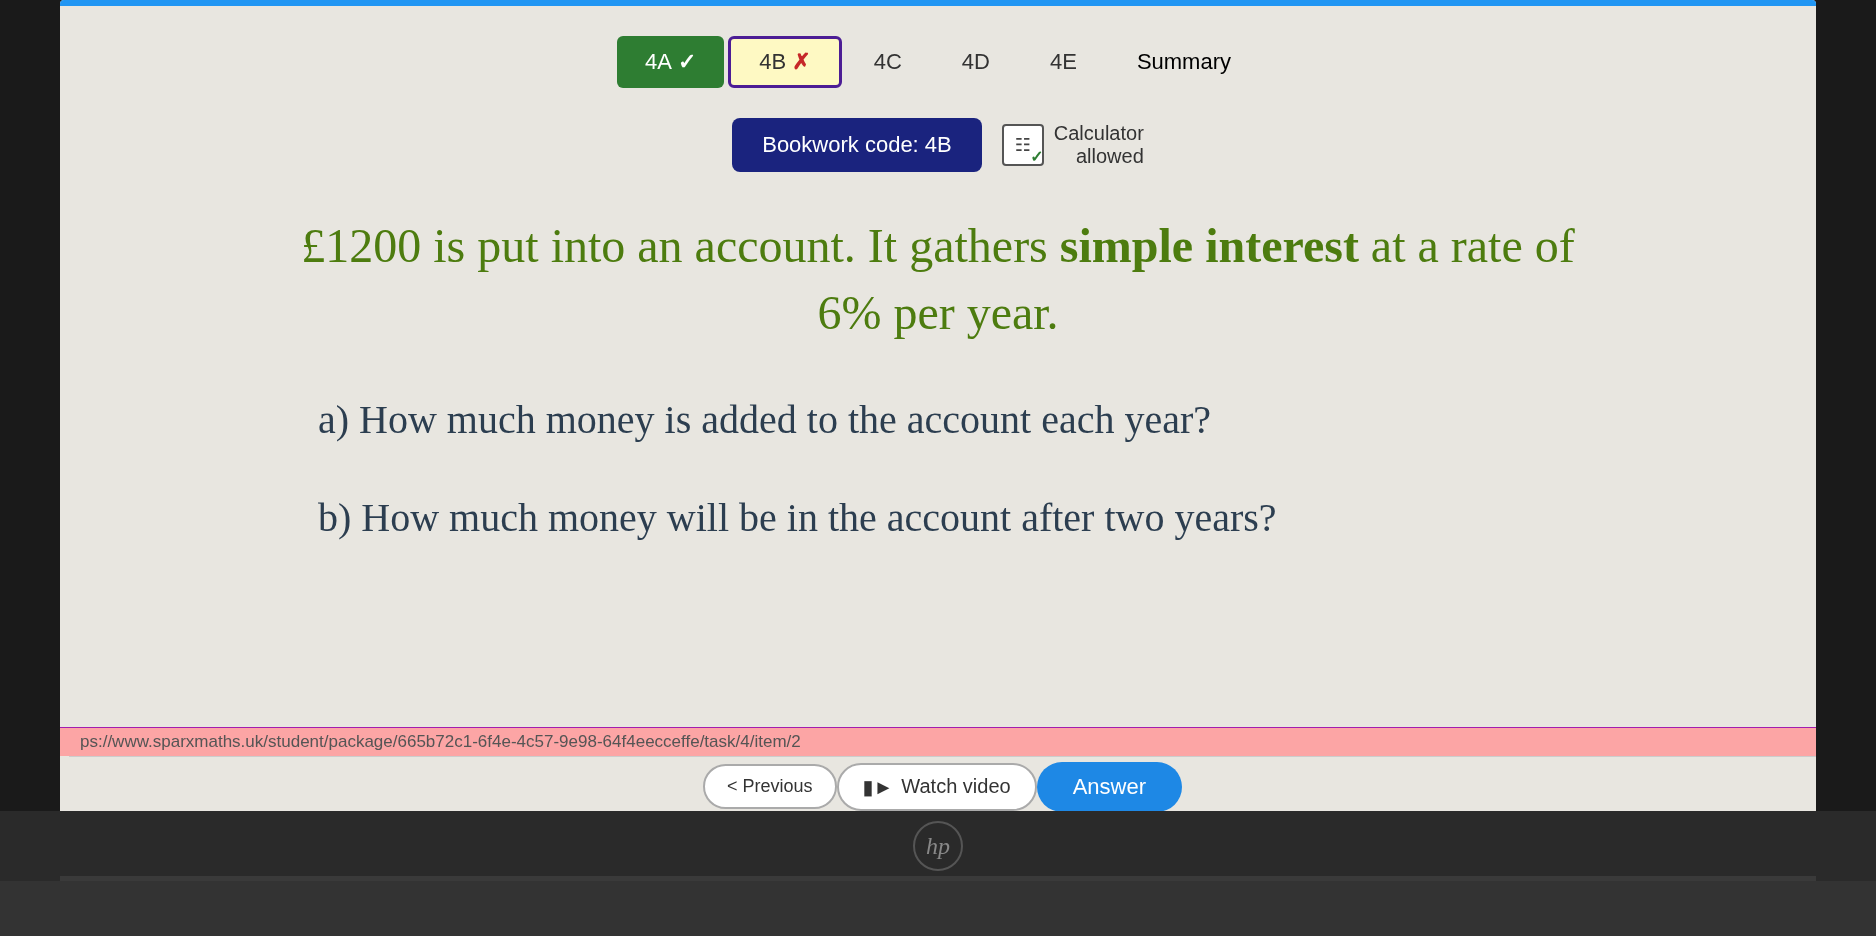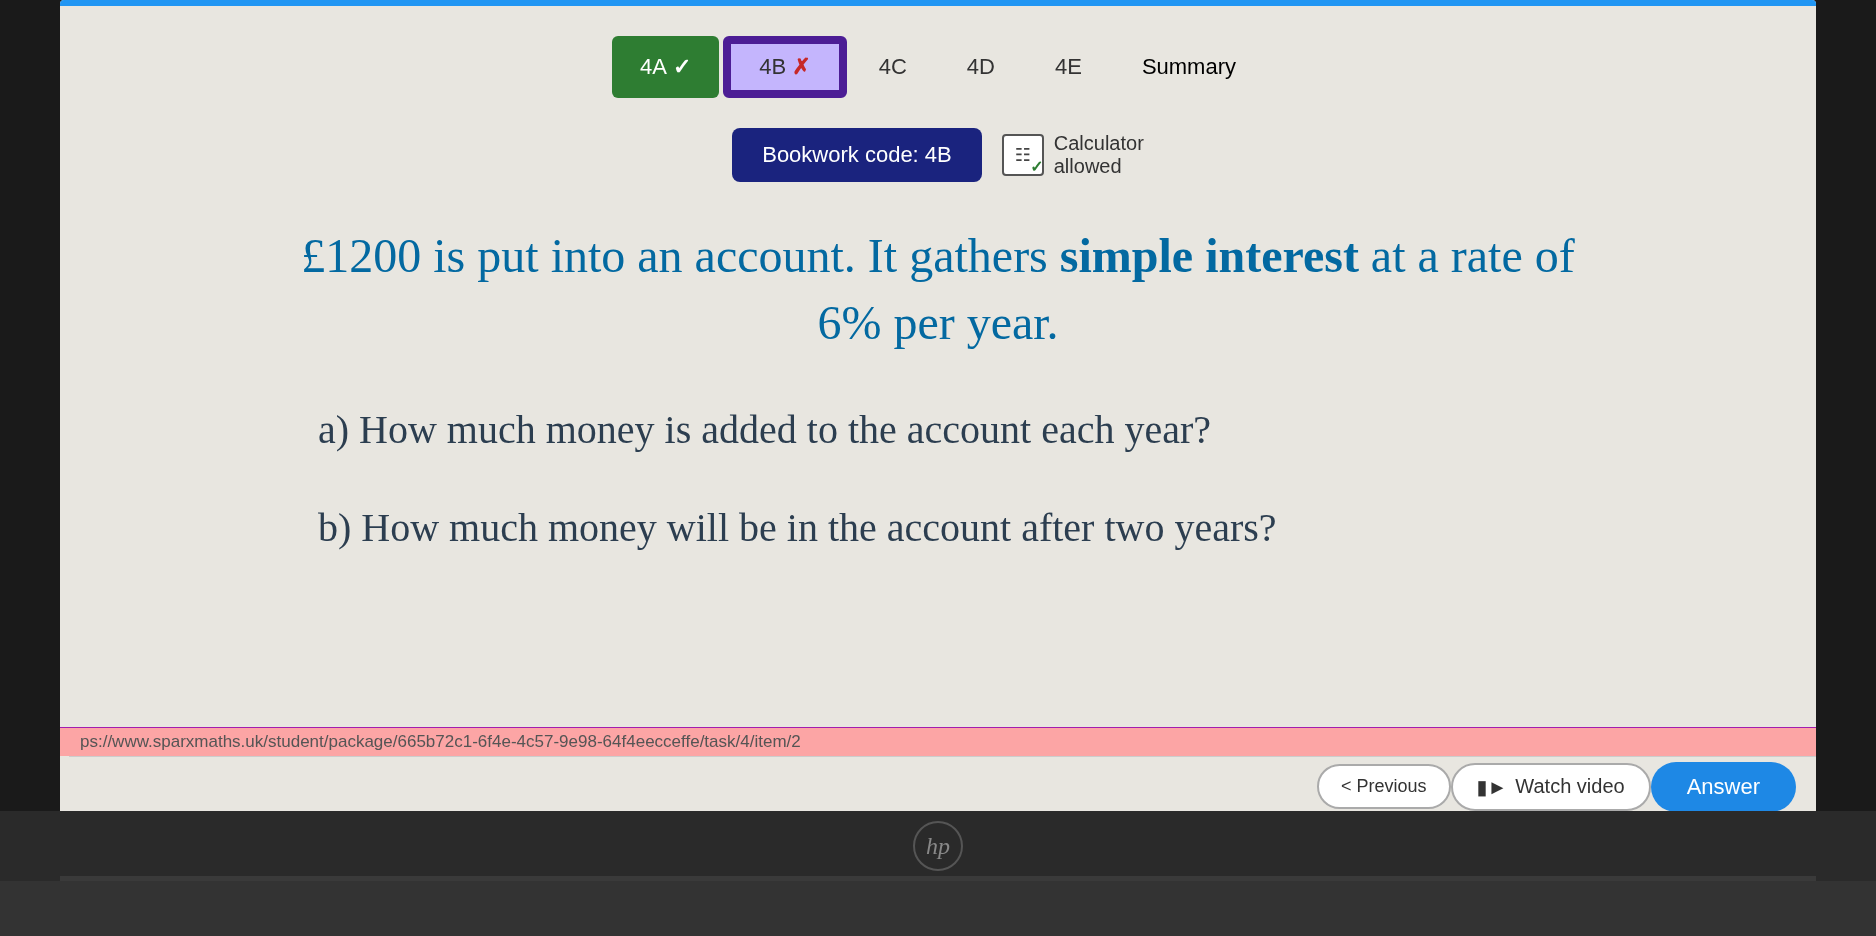--- a/index.html
+++ b/index.html
@@ -60,23 +60,23 @@
       align-items: center;
       gap: 6px;
     }
 
     .tab-4a {
       background: #2e7d32;
       color: white;
     }
 
     .tab-4b {
-      background: #c4b5fd;
+      background: #fef9c3;
       color: #333;
-      border: 8px solid #4c1d95;
+      border: 3px solid #4c1d95;
     }
 
     .tab-4c, .tab-4d, .tab-4e {
       background: transparent;
       color: #333;
       border: none;
     }
 
     .tab-summary {
       background: transparent;
@@ -95,20 +95,21 @@
       font-weight: bold;
     }
 
     
     .bookwork-row {
       display: flex;
       justify-content: center;
       align-items: center;
       gap: 20px;
       margin-bottom: 40px;
+      text-align: right;
     }
 
     .bookwork-badge {
       background: #1a237e;
       color: white;
       padding: 14px 30px;
       border-radius: 8px;
       font-size: 22px;
       font-family: Arial, sans-serif;
       font-weight: 500;
@@ -152,21 +153,21 @@
 
     
     .question-container {
       max-width: 1400px;
       margin: 0 auto;
       padding: 0 60px;
     }
 
     .question-main {
       font-size: 48px;
-      color: #0369a1;
+      color: #4d7c0f;
       text-align: center;
       line-height: 1.4;
       margin-bottom: 50px;
       font-family: 'Georgia', serif;
       font-weight: normal;
     }
 
     .question-main strong {
       font-weight: bold;
     }
@@ -192,21 +193,21 @@
     
     .bottom-bar {
       position: absolute;
       bottom: 0;
       left: 9px;
       right: 0;
       height: 60px;
       background: #e8e6e0;
       display: flex;
       align-items: center;
-      justify-content: flex-end;
+      justify-content: center;
       padding: 16px 20px;
       border-top: 1px solid #ccc;
     }
 
     .previous-btn {
       background: white;
       border: 2px solid #aaa;
       border-radius: 25px;
       padding: 10px 22px;
       font-size: 18px;

